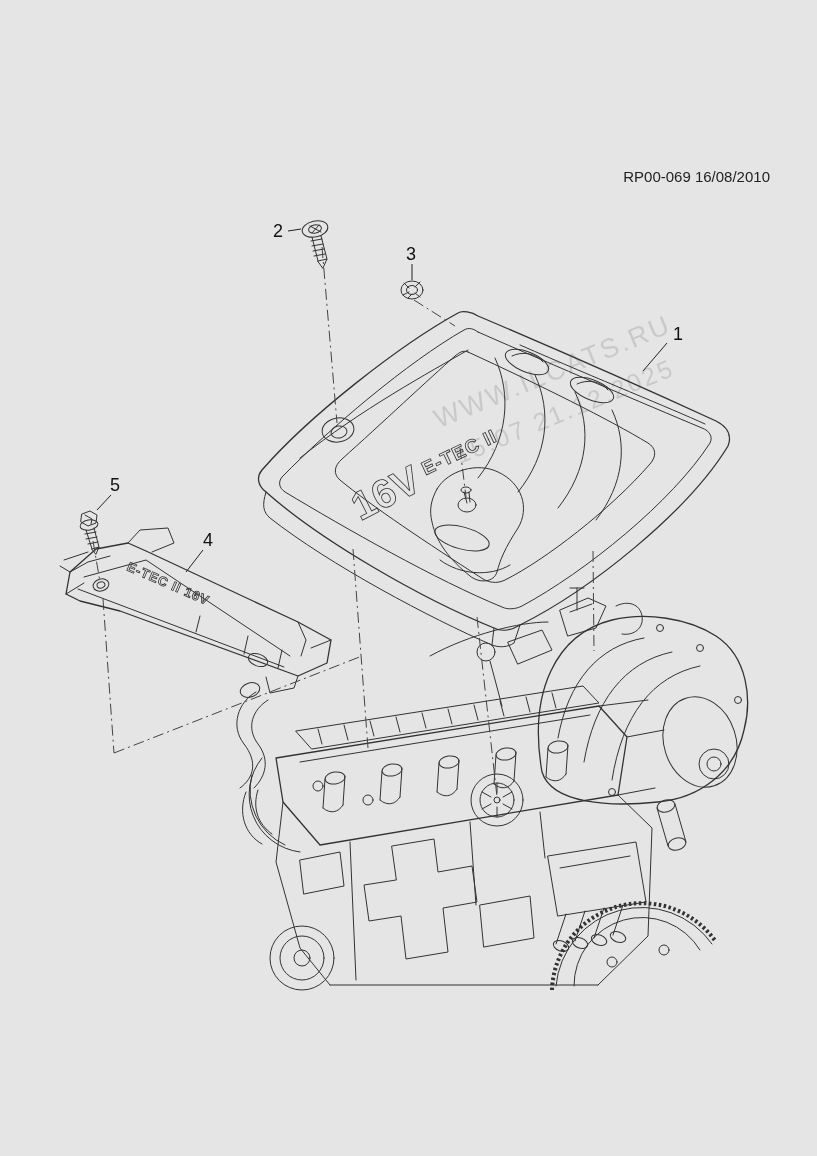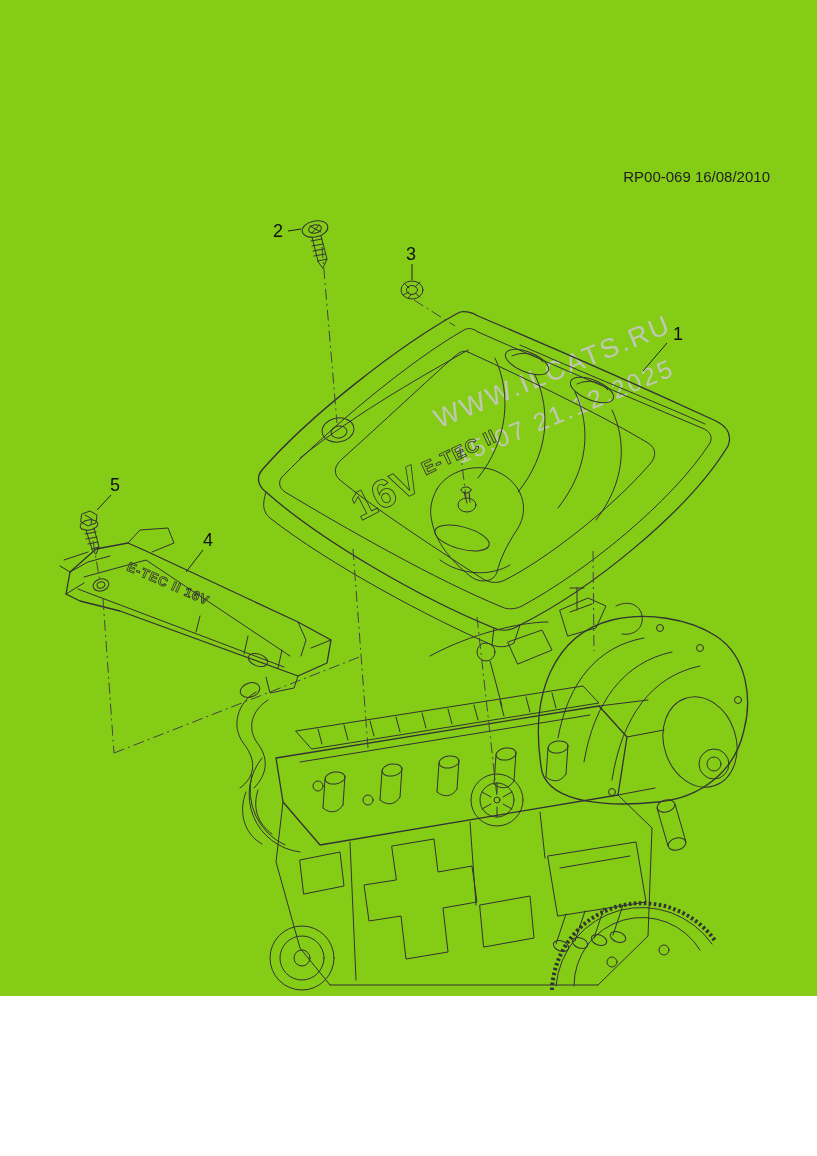--- a/index.html
+++ b/index.html
@@ -1,16 +1,16 @@
 <!DOCTYPE html>
 <html><head>
 <meta charset="utf-8">
 <style>
   html,body{margin:0;padding:0;background:#ffffff;}
-  .page{position:relative;width:817px;height:996px;background:#84cc16;overflow:hidden;
+  .page{position:relative;width:817px;height:1156px;background:#e5e5e5;overflow:hidden;
         font-family:"Liberation Sans", sans-serif;}
   svg{position:absolute;left:0;top:0;}
   svg text{font-family:"Liberation Sans", sans-serif;}
   .ln{stroke:#333;stroke-width:1;fill:none;stroke-linecap:round;stroke-linejoin:round;}
   .ln2{stroke:#333;stroke-width:1.3;fill:none;stroke-linecap:round;stroke-linejoin:round;}
   .dash{stroke:#444;stroke-width:1;fill:none;stroke-dasharray:11 4 2 4;}
   .leader{stroke:#222;stroke-width:1;fill:none;}
   .callout-num{font-size:18px;fill:#111;}
   .doc-ref{font-size:15px;fill:#222;}
   .wm{fill:#c7c7c7;opacity:.9;letter-spacing:2.5px;}

